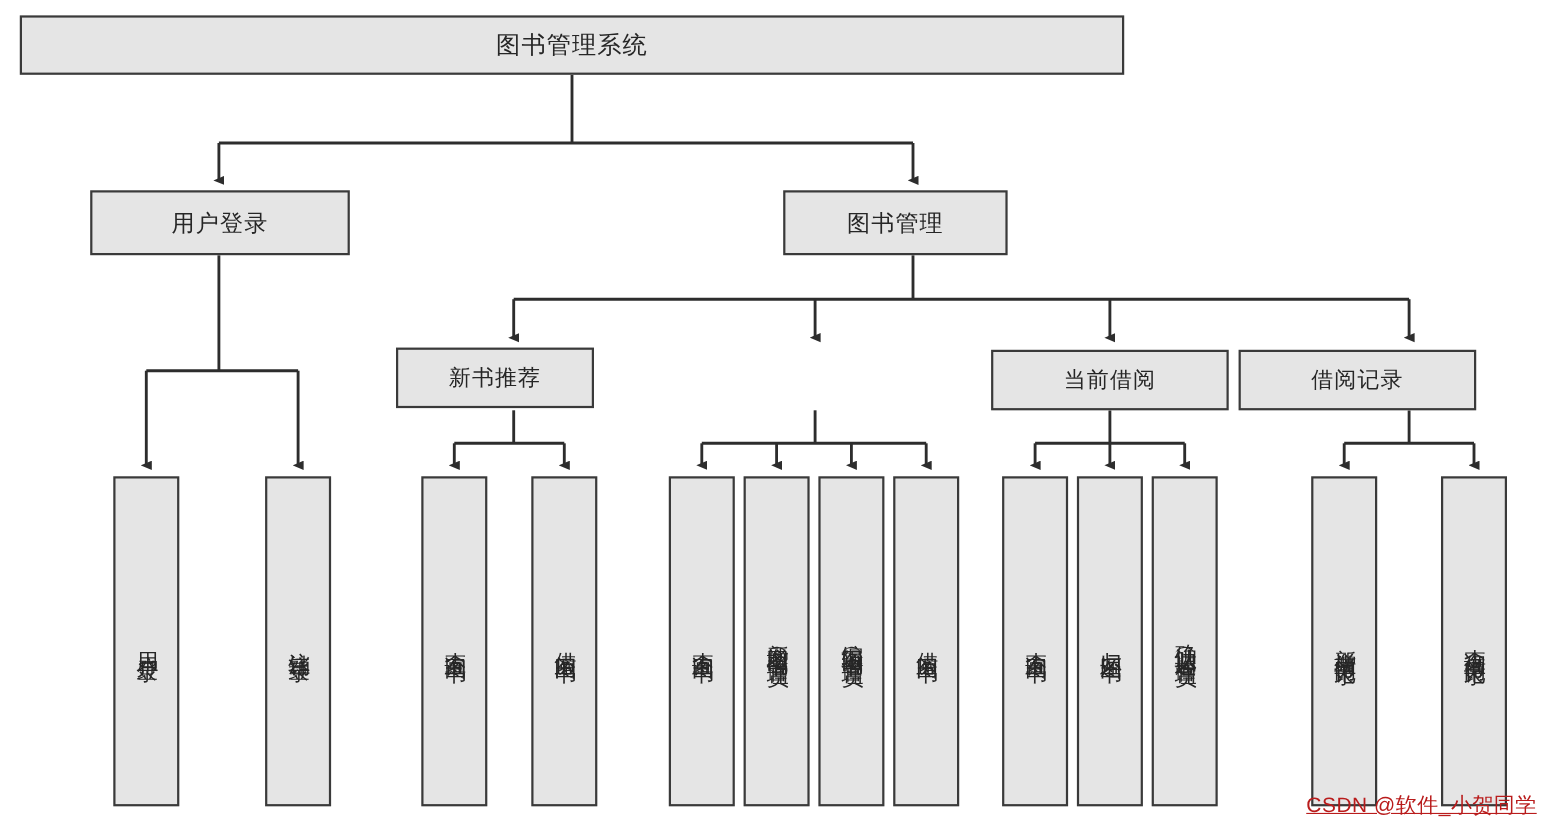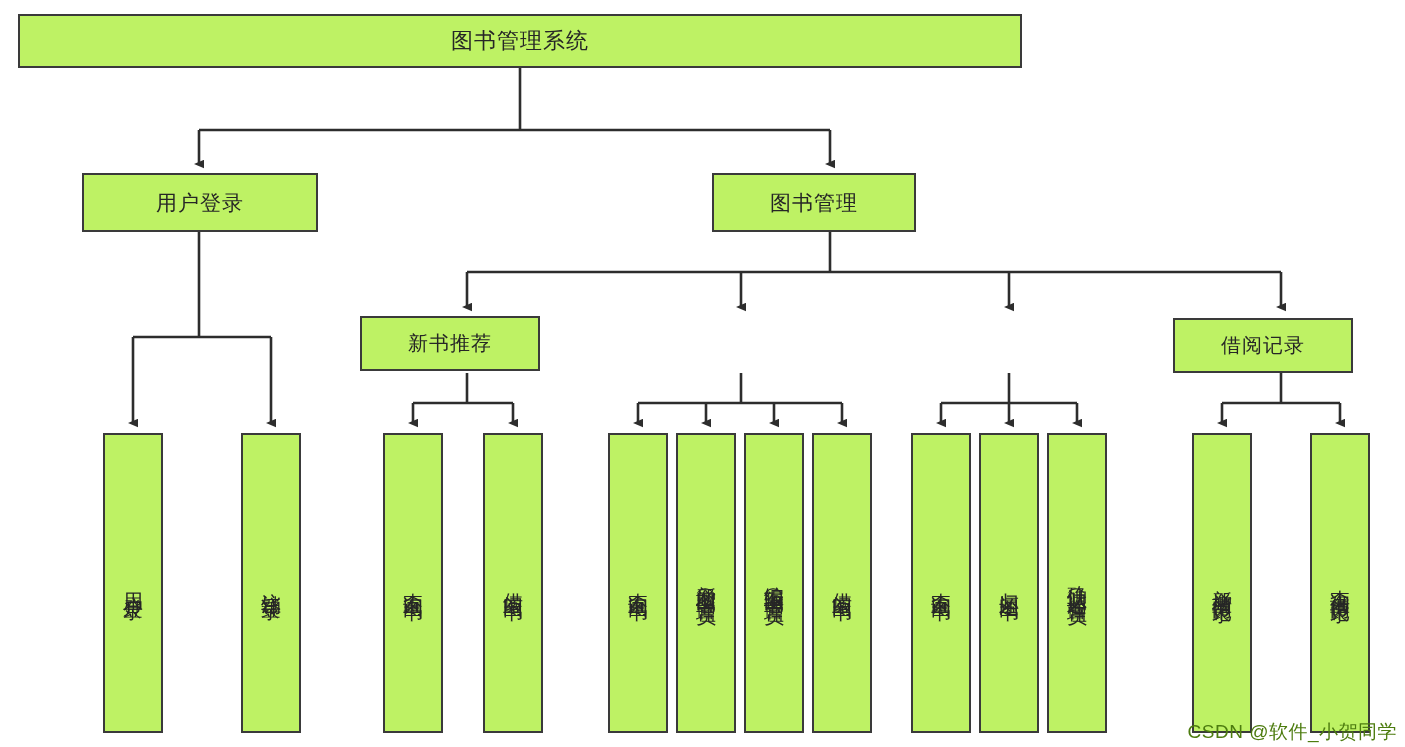--- a/index.html
+++ b/index.html
@@ -16,21 +16,21 @@
   }
   svg#edges{
     position:absolute;
     left:0;top:0;
     width:1405px;height:747px;
     pointer-events:none;
   }
   .node{
     position:absolute;
     box-sizing:border-box;
-    background:#bef264;
+    background:#e5e5e5;
     border:2.5px solid #3a3a3a;
     display:flex;
     align-items:center;
     justify-content:center;
     text-align:center;
     color:#262626;
   }
   .node.root{
     font-size:22px;
     letter-spacing:1px;
@@ -57,23 +57,24 @@
     writing-mode:vertical-rl;
     text-orientation:upright;
     display:block;
     white-space:nowrap;
   }
   .watermark{
     position:absolute;
     right:8px;
     bottom:2px;
     font-size:19px;
-    color:#4d7c0f;
+    color:#b91c1c;
     letter-spacing:0.5px;
     white-space:nowrap;
+    text-decoration:underline;
   }
 </style>
 </head>
 <body>
 
 <div id="canvas">
 
   <svg id="edges" viewBox="0 0 1405 747">
     <defs>
       <marker id="arrow" markerWidth="10" markerHeight="10" refX="4.2" refY="5" orient="auto" markerUnits="userSpaceOnUse">
@@ -131,21 +132,24 @@
   <div class="node lvl1" style="left:82px;top:173px;width:236px;height:59px;">
     <span>用户登录</span>
   </div>
   <div class="node lvl1" style="left:712px;top:173px;width:204px;height:59px;">
     <span>图书管理</span>
   </div>
 
   <div class="node lvl2" style="left:360px;top:316px;width:180px;height:55px;">
     <span>新书推荐</span>
   </div>
-  <div class="node lvl2" style="left:1173px;top:318px;width:180px;height:55px;">
+  <div class="node lvl2" style="left:901px;top:318px;width:216px;height:55px;">
+    <span>当前借阅</span>
+  </div>
+  <div class="node lvl2" style="left:1126px;top:318px;width:216px;height:55px;">
     <span>借阅记录</span>
   </div>
 
   <div class="node leaf" style="left:103px;top:433px;width:60px;height:300px;">
     <span class="vtext">用户登录</span>
   </div>
   <div class="node leaf" style="left:241px;top:433px;width:60px;height:300px;">
     <span class="vtext">注销登录</span>
   </div>
 

